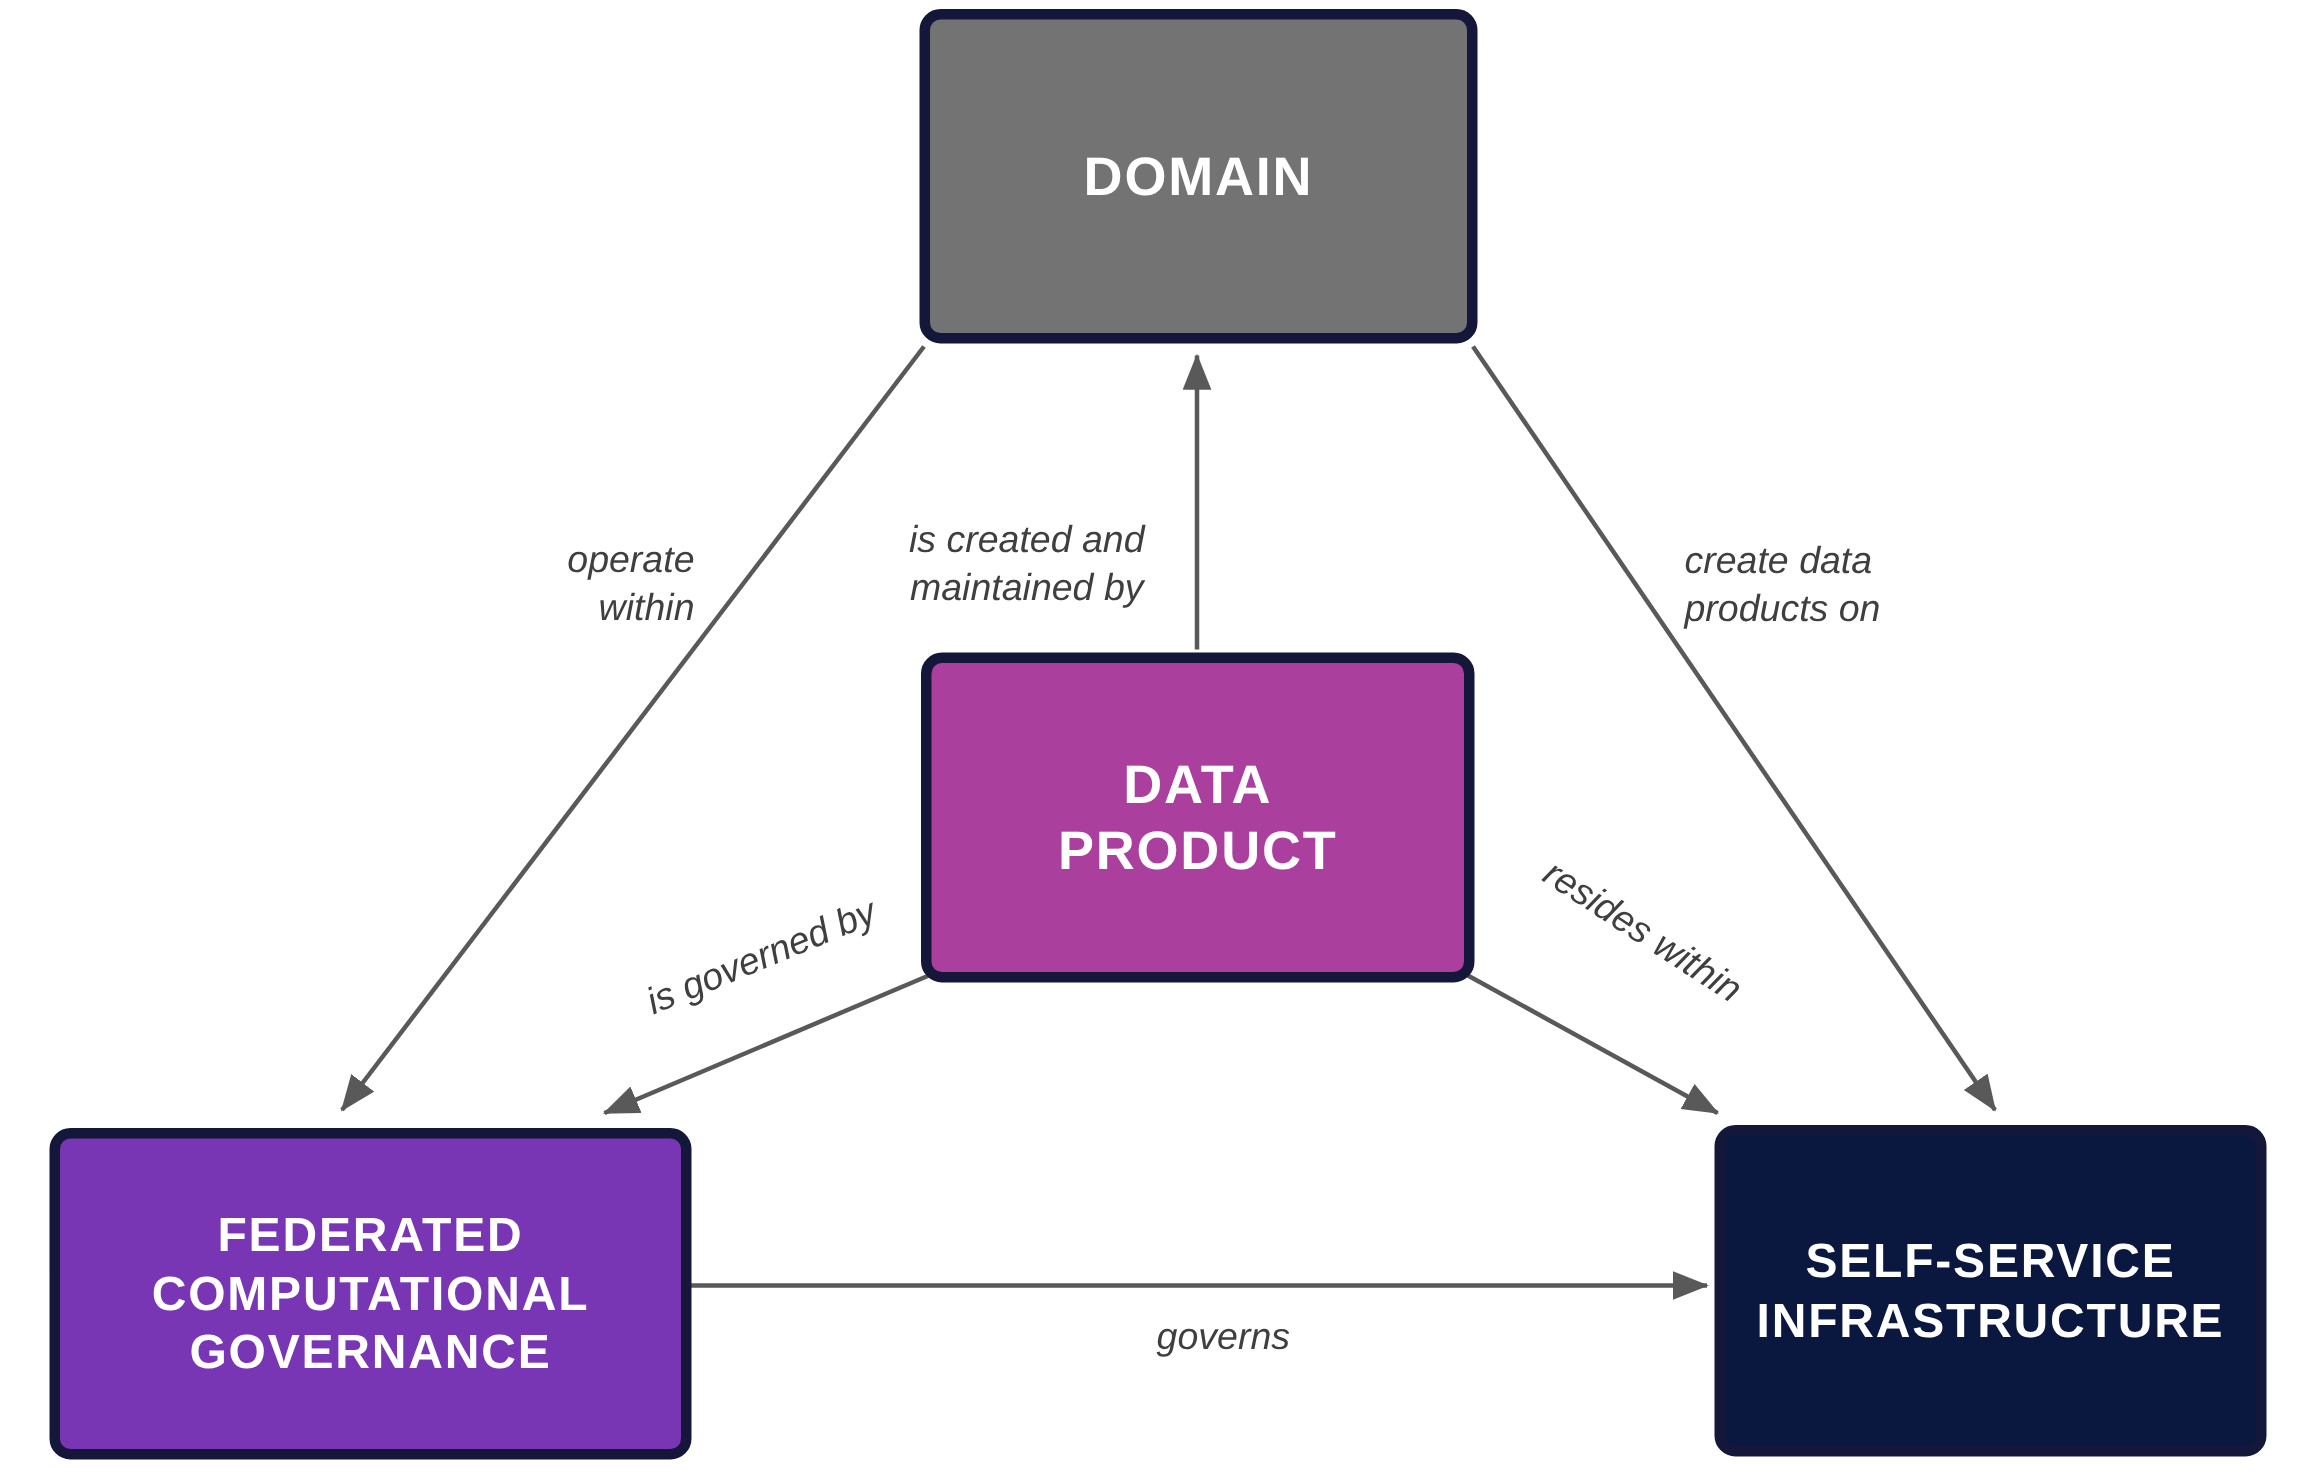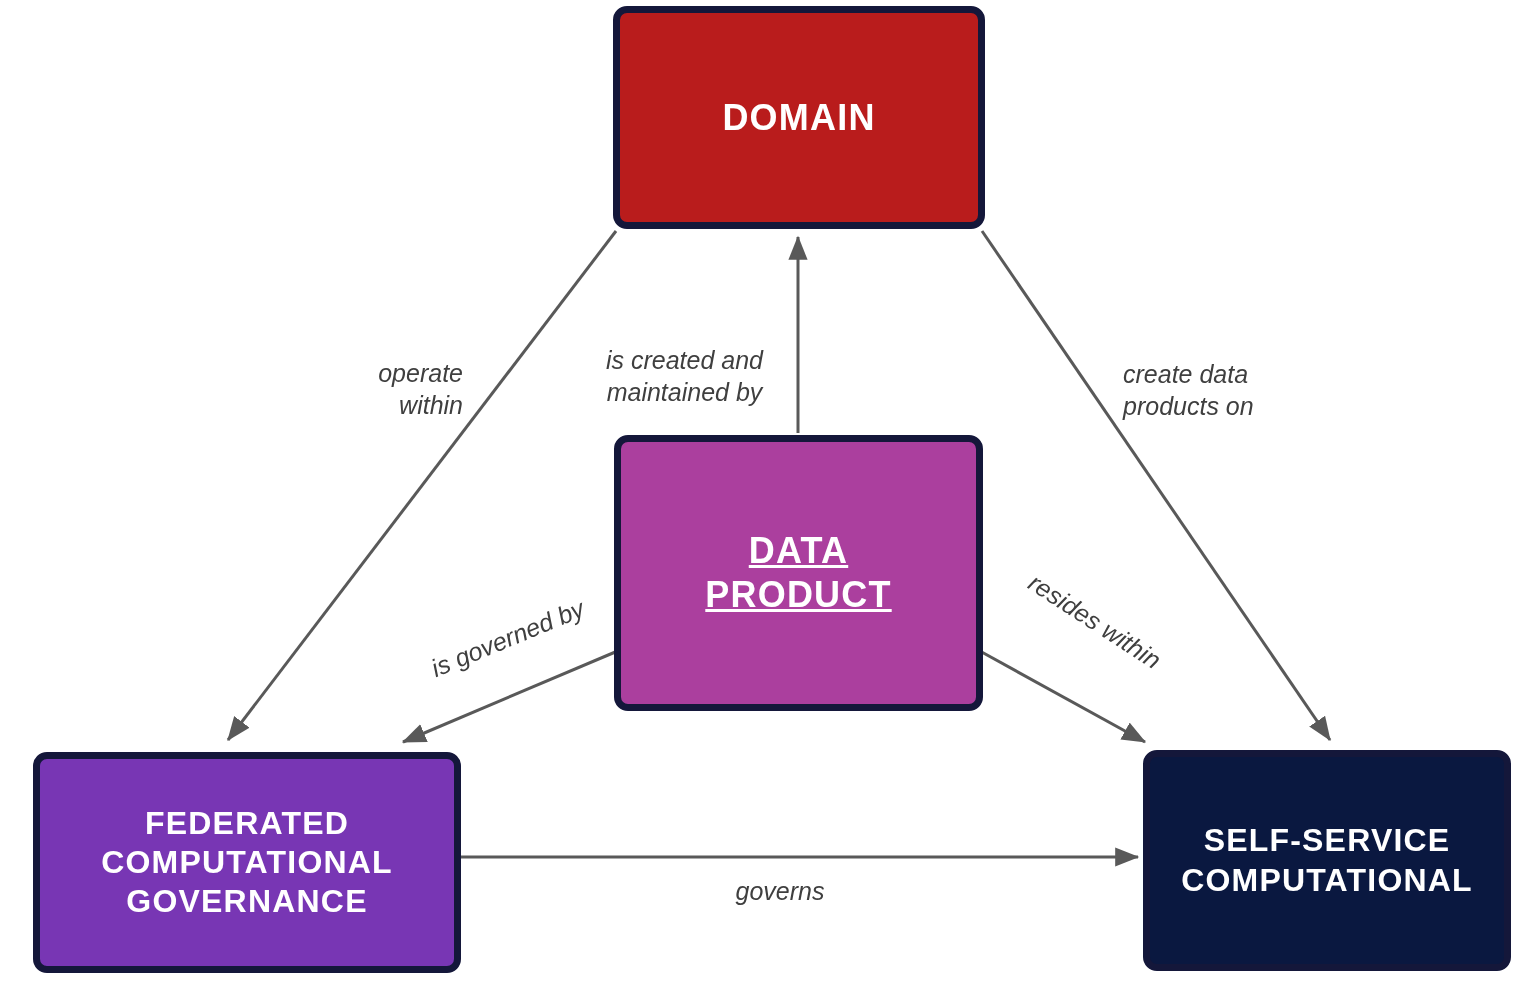--- a/index.html
+++ b/index.html
@@ -38,31 +38,30 @@
     font-weight: bold;
     letter-spacing: 1.2px;
     line-height: 1.22;
     z-index: 3;
   }
   #node-domain {
     left: 613px;
     top: 6px;
     width: 372px;
     height: 223px;
-    background: #b91c1c;
+    background: #737373;
     font-size: 36px;
   }
   #node-data-product {
     left: 614px;
     top: 435px;
     width: 369px;
-    height: 276px;
+    height: 220px;
     background: #ab3f9e;
     font-size: 36px;
-    text-decoration: underline;
   }
   #node-federated-governance {
     left: 33px;
     top: 752px;
     width: 428px;
     height: 221px;
     background: #7836b4;
     font-size: 32px;
   }
   #node-self-service {
@@ -91,21 +90,21 @@
   .edge-label.center-align { text-align: center; }
   .edge-label.left-align { text-align: left; }
 
   #label-operate-within   { left: 318px; top: 357px; width: 145px; }
   #label-is-created-by    { left: 582px; top: 344px; width: 205px; }
   #label-create-data-on   { left: 1123px; top: 358px; width: 180px; font-style: italic; }
   #label-is-governed-by   { left: 405px; top: 622px; width: 205px;
                             transform: rotate(-22.5deg); transform-origin: 50% 50%; }
   #label-resides-within   { left: 1000px; top: 605px; width: 190px;
                             transform: rotate(33deg); transform-origin: 50% 50%; }
-  #label-governs          { left: 700px; top: 875px; width: 160px; }
+  #label-governs          { left: 700px; top: 875px; width: 160px; text-align: right; }
 </style>
 </head>
 <body>
 
 <div id="canvas">
 
   <svg id="edges" viewBox="0 0 1536 983" xmlns="http://www.w3.org/2000/svg">
     <defs>
       <marker id="arrowhead" markerWidth="9" markerHeight="9" refX="7.6" refY="3.2" orient="auto" markerUnits="strokeWidth">
         <path d="M0,0 L8,3.2 L0,6.4 z" fill="#595959"></path>
@@ -135,21 +134,21 @@
   </div>
 
   <div class="node" id="node-federated-governance">
     <span class="node-label">FEDERATED
 COMPUTATIONAL
 GOVERNANCE</span>
   </div>
 
   <div class="node" id="node-self-service">
     <span class="node-label">SELF-SERVICE
-COMPUTATIONAL</span>
+INFRASTRUCTURE</span>
   </div>
 
   <div class="edge-label right-align" id="label-operate-within">operate
 within</div>
 
   <div class="edge-label center-align" id="label-is-created-by">is created and
 maintained by</div>
 
   <div class="edge-label left-align" id="label-create-data-on">create data
 products on</div>

